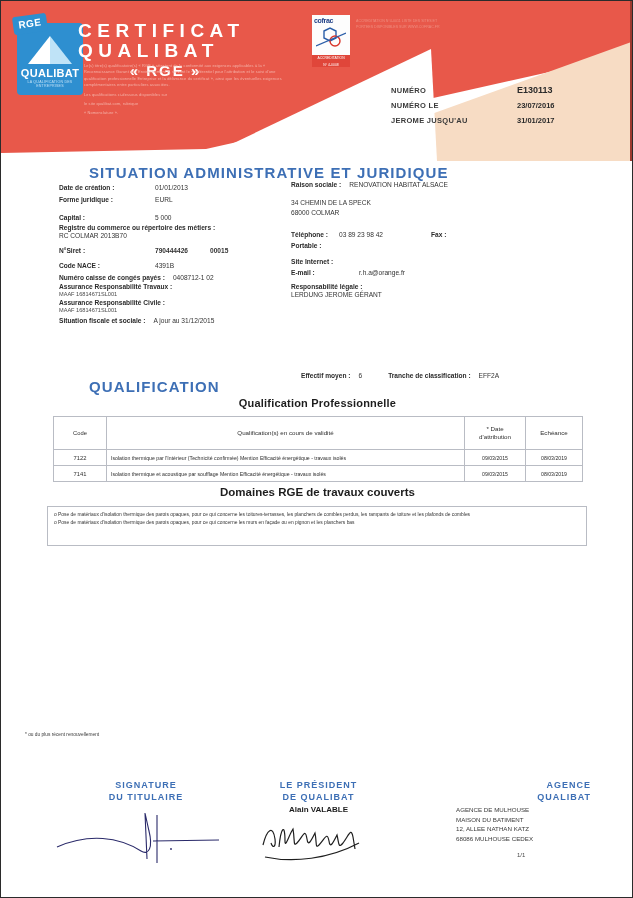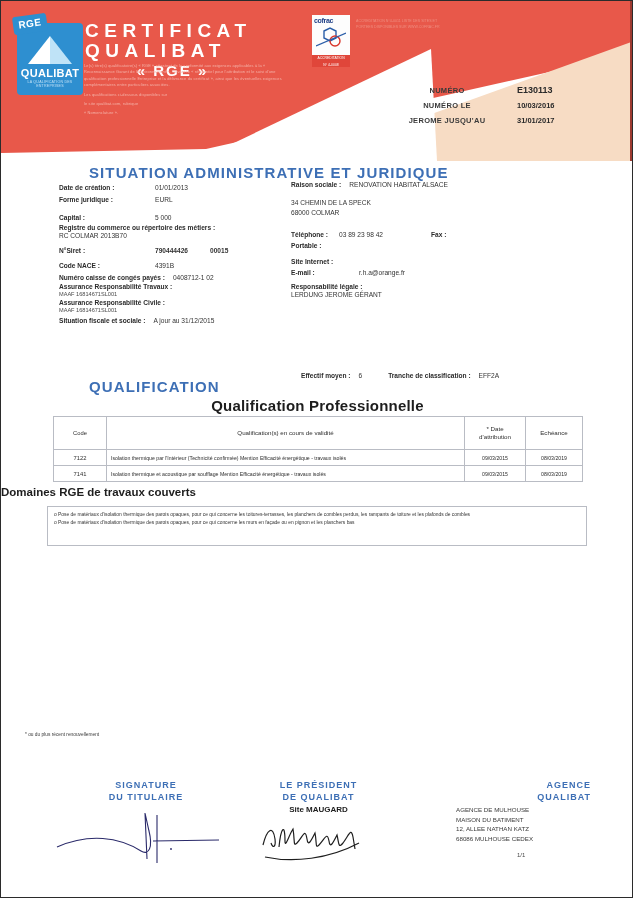--- a/index.html
+++ b/index.html
@@ -46,21 +46,21 @@
   .logo-name{
     position:absolute;left:4px;top:52px;width:66px;text-align:center;
     color:#ffffff;font-size:11px;font-weight:bold;letter-spacing:.3px;
   }
   .logo-sub{
     position:absolute;left:4px;top:65px;width:66px;text-align:center;
     color:#bfe0f5;font-size:3.6px;letter-spacing:.2px;
   }
 
   
-  #title-block{position:absolute;left:84px;top:20px;width:210px;}
+  #title-block{position:absolute;left:77px;top:20px;width:210px;}
   .t-cert{color:#fff;font-size:19px;font-weight:bold;letter-spacing:5.5px;line-height:20px;}
   .t-qual{color:#fff;font-size:19px;font-weight:bold;letter-spacing:5.5px;line-height:20px;}
   .t-rge{color:#fff;font-size:15px;font-weight:bold;letter-spacing:2px;text-align:center;
          width:175px;line-height:18px;margin-top:1px;}
   #year{
     position:absolute;left:205px;top:10px;color:#ffffff;
     font-size:50px;font-weight:bold;letter-spacing:-1px;line-height:50px;
   }
   #hdr-para{
     position:absolute;left:83px;top:62px;width:208px;
@@ -75,21 +75,21 @@
   .cof-bar{position:absolute;left:0;bottom:0;width:38px;height:12px;background:#e0463a;}
   .cof-bar span{display:block;color:#fff;font-size:3.4px;text-align:center;line-height:5.6px;padding-top:1px;}
   #cofrac-text{
     position:absolute;left:355px;top:18px;width:86px;
     color:#ef8e81;font-size:3.6px;line-height:5.6px;
   }
 
   
   #numero-block{position:absolute;left:390px;top:84px;width:210px;}
   .nb-row{display:flex;align-items:baseline;margin-bottom:6px;}
-  .nb-lbl{width:112px;text-align:center;font-size:7.5px;font-weight:bold;color:#3a3a3a;letter-spacing:.3px;}
+  .nb-lbl{width:112px;text-align:left;font-size:7.5px;font-weight:bold;color:#3a3a3a;letter-spacing:.3px;}
   .nb-val{margin-left:14px;font-size:9px;font-weight:bold;color:#2a2a2a;}
   .nb-val.sm{font-size:7.5px;}
 
   
   .sec-title{
     color:#3d6fb5;font-size:15px;font-weight:bold;letter-spacing:1.1px;
   }
   #admin-title{position:absolute;left:88px;top:163px;}
 
   #col-left{position:absolute;left:58px;top:181px;width:232px;}
@@ -108,41 +108,41 @@
 
   
   #classification-title{position:absolute;left:88px;top:377px;}
   #effectif-row{position:absolute;left:300px;top:371px;display:flex;align-items:baseline;}
   #effectif-row .fl{font-size:6.6px;}
   #effectif-row .sp{width:26px;}
 
   
   #qual-title{
     position:absolute;left:0;top:396px;width:633px;text-align:center;
-    font-size:15px;font-weight:bold;color:#1d1d1d;letter-spacing:.2px;
+    font-size:11px;font-weight:bold;color:#1d1d1d;letter-spacing:.2px;
   }
   #qual-table{
     position:absolute;left:52px;top:415px;width:530px;
     border-collapse:collapse;table-layout:fixed;
   }
   #qual-table th,#qual-table td{
     border:1px solid #b9bcc4;color:#2e2e2e;
   }
   #qual-table th{
     font-size:6.2px;font-weight:normal;text-align:center;height:28px;
     padding:2px 3px;line-height:8px;
   }
   #qual-table td{font-size:5.2px;padding:2px 4px;height:11px;}
   .c-code{width:46px;text-align:center;font-size:5.8px !important;}
   .c-date{width:54px;text-align:center;}
   .c-ech{width:50px;text-align:center;}
 
   
   #dom-title{
-    position:absolute;left:0;top:485px;width:633px;text-align:left;
+    position:absolute;left:0;top:485px;width:633px;text-align:center;
     font-size:11.5px;font-weight:bold;color:#1d1d1d;
   }
   #dom-box{
     position:absolute;left:46px;top:505px;width:540px;min-height:40px;
     border:1px solid #b9bcc4;padding:4px 6px;box-sizing:border-box;
   }
   #dom-box div{font-size:4.9px;line-height:7.6px;color:#333;}
 
   
   #footnote{position:absolute;left:24px;top:731px;font-size:4.8px;color:#3a3a3a;}
@@ -215,21 +215,21 @@
     </div>
     <div id="cofrac-text">ACCREDITATION N°4-0011 LISTE DES SITES ET PORTEES DISPONIBLES SUR WWW.COFRAC.FR</div>
 
     <div id="numero-block">
       <div class="nb-row">
         <div class="nb-lbl">NUMÉRO</div>
         <div class="nb-val">E130113</div>
       </div>
       <div class="nb-row">
         <div class="nb-lbl">NUMÉRO LE</div>
-        <div class="nb-val sm">10/03/2016</div>
+        <div class="nb-val sm">23/07/2016</div>
       </div>
       <div class="nb-row">
         <div class="nb-lbl">JEROME JUSQU'AU</div>
         <div class="nb-val sm">31/01/2017</div>
       </div>
     </div>
   </div>
 
   <div id="admin-title" class="sec-title">SITUATION ADMINISTRATIVE ET JURIDIQUE</div>
 
@@ -360,21 +360,21 @@
   </div>
   <div id="sig2" class="sig-head">
     <div>LE PRÉSIDENT</div>
     <div>DE QUALIBAT</div>
   </div>
   <div id="sig3" class="sig-head">
     <div>AGENCE</div>
     <div>QUALIBAT</div>
   </div>
 
-  <div id="pres-name">Site MAUGARD</div>
+  <div id="pres-name">Alain VALABLE</div>
 
   <div id="agency-addr">
     <div>AGENCE DE MULHOUSE</div>
     <div>MAISON DU BATIMENT</div>
     <div>12, ALLEE NATHAN KATZ</div>
     <div>68086 MULHOUSE CEDEX</div>
   </div>
 
   <svg id="sig-titulaire" viewBox="0 0 190 62">
     <path d="M8 40 C40 26, 70 30, 92 44 C100 49, 104 40, 100 24 L96 6 L98 52 M108 8 L108 56 M104 34 L170 33" stroke="#2a2a6a" stroke-width="1.1" fill="none"></path>

